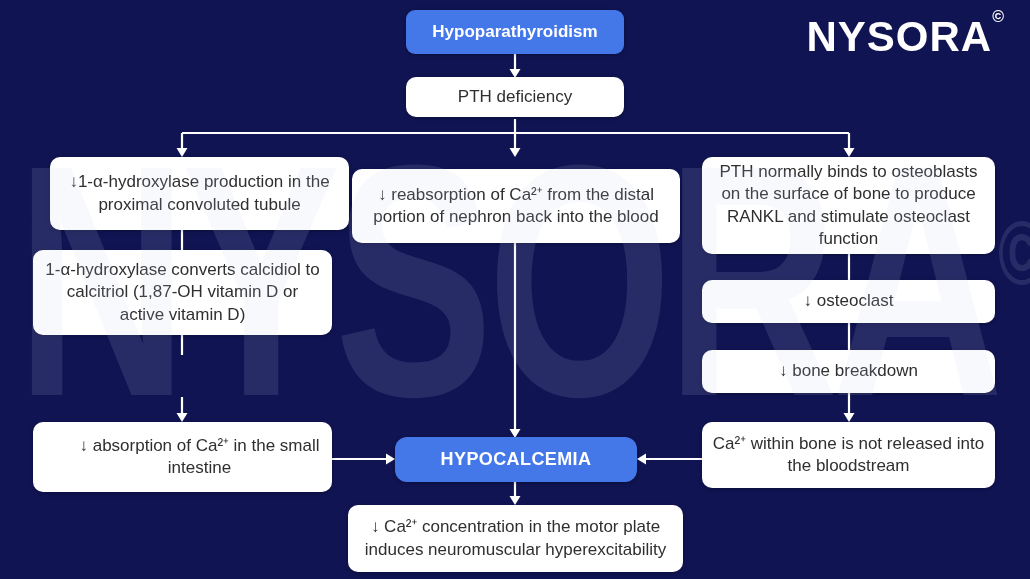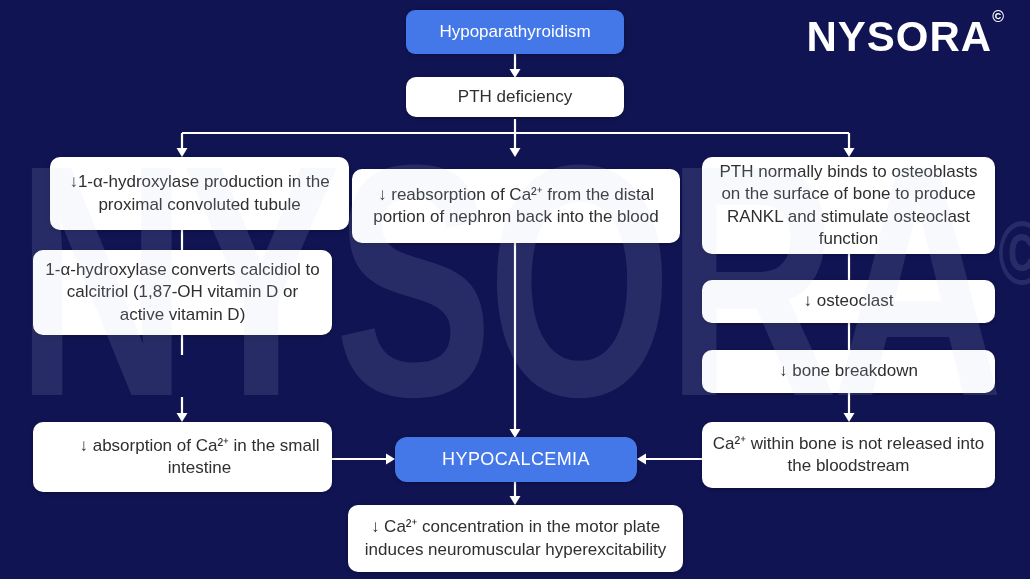--- a/index.html
+++ b/index.html
@@ -9,21 +9,21 @@
     font-family:"Liberation Sans", sans-serif;
   }
   .node{
     position:absolute;display:flex;align-items:center;justify-content:center;
     text-align:center;background:#ffffff;border-radius:10px;color:#2f2f31;
     font-size:17px;line-height:1.32;padding:6px 10px;box-sizing:border-box;
     box-shadow:0 1px 4px rgba(0,0,0,0.28);
     z-index:3;
   }
   .node.blue{
-    background:#4477e8;color:#ffffff;font-weight:normal;border-radius:9px;
+    background:#4477e8;color:#ffffff;font-weight:bold;border-radius:9px;
   }
   .node.blue.big{letter-spacing:0.4px;font-size:18px;border-radius:12px;}
   #connectors{position:absolute;left:0;top:0;z-index:2;pointer-events:none;}
   #connectors line{stroke:#ffffff;stroke-width:2.2;}
   #connectors polygon{fill:#ffffff;}
   .watermark{
     position:absolute;left:16px;top:116px;z-index:5;pointer-events:none;
     font-size:330px;font-weight:bold;line-height:1;white-space:nowrap;
     color:rgba(202,210,236,0.13);letter-spacing:-8px;
     transform:scaleX(0.72);transform-origin:left top;

